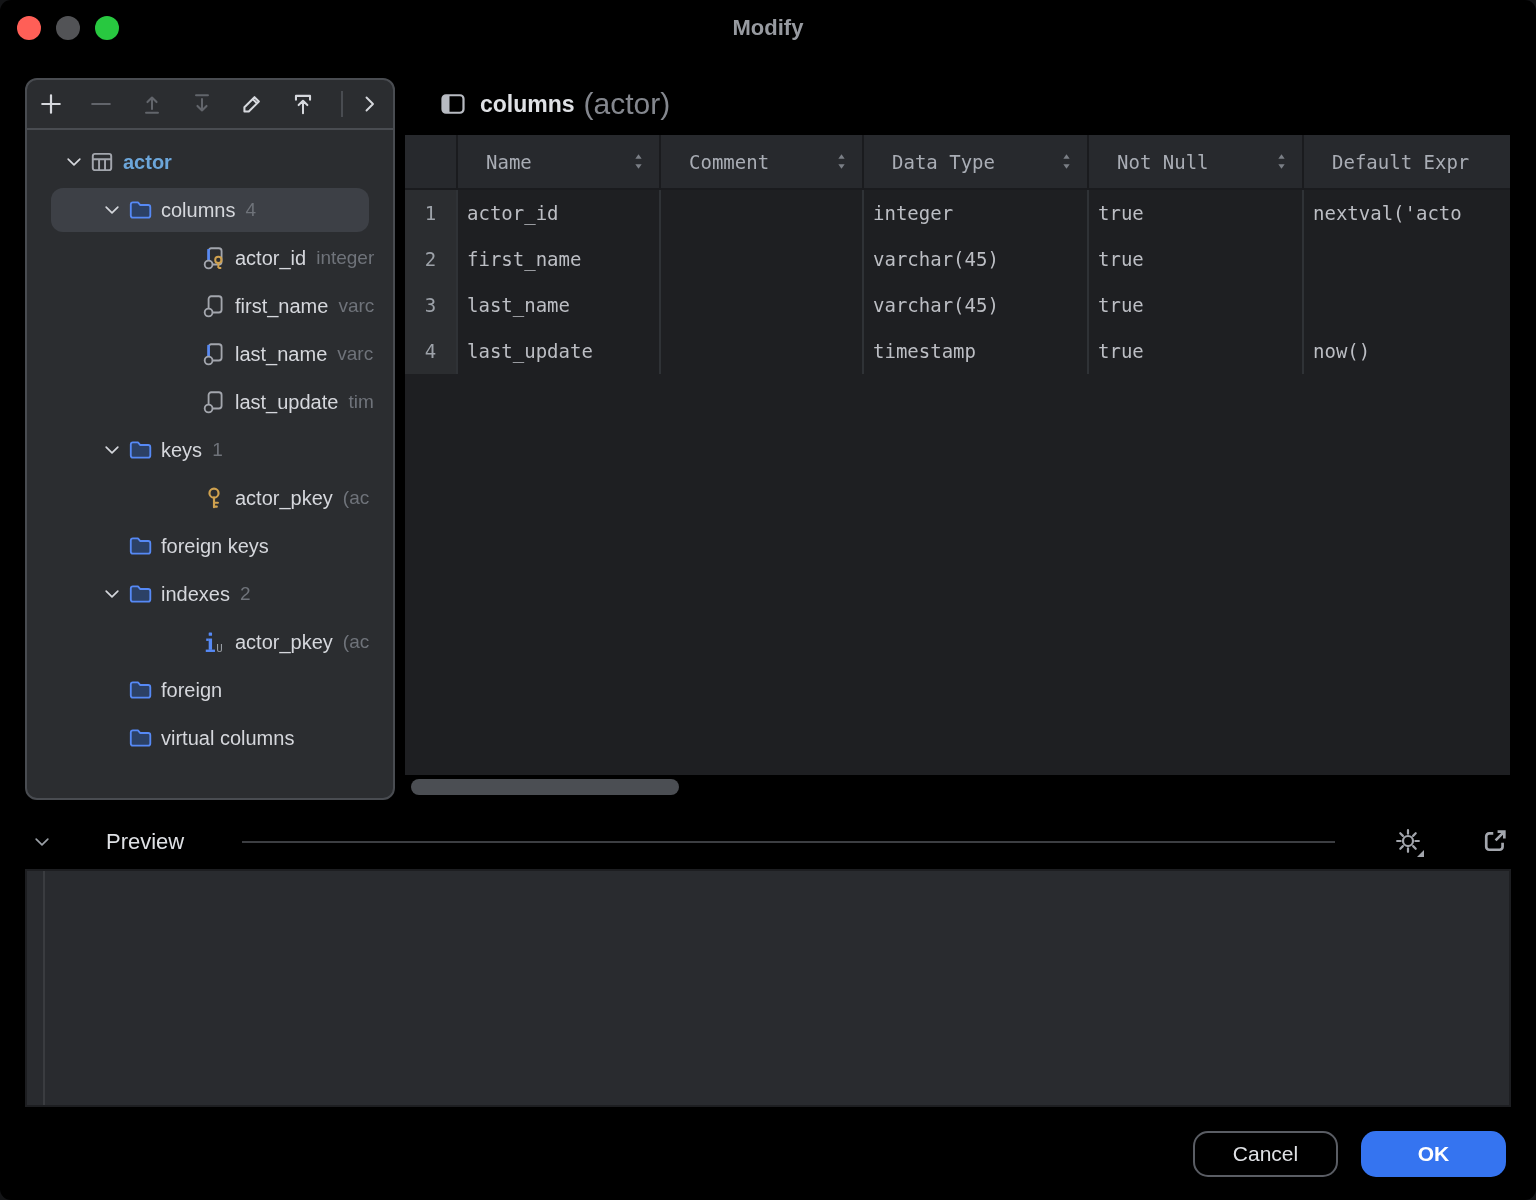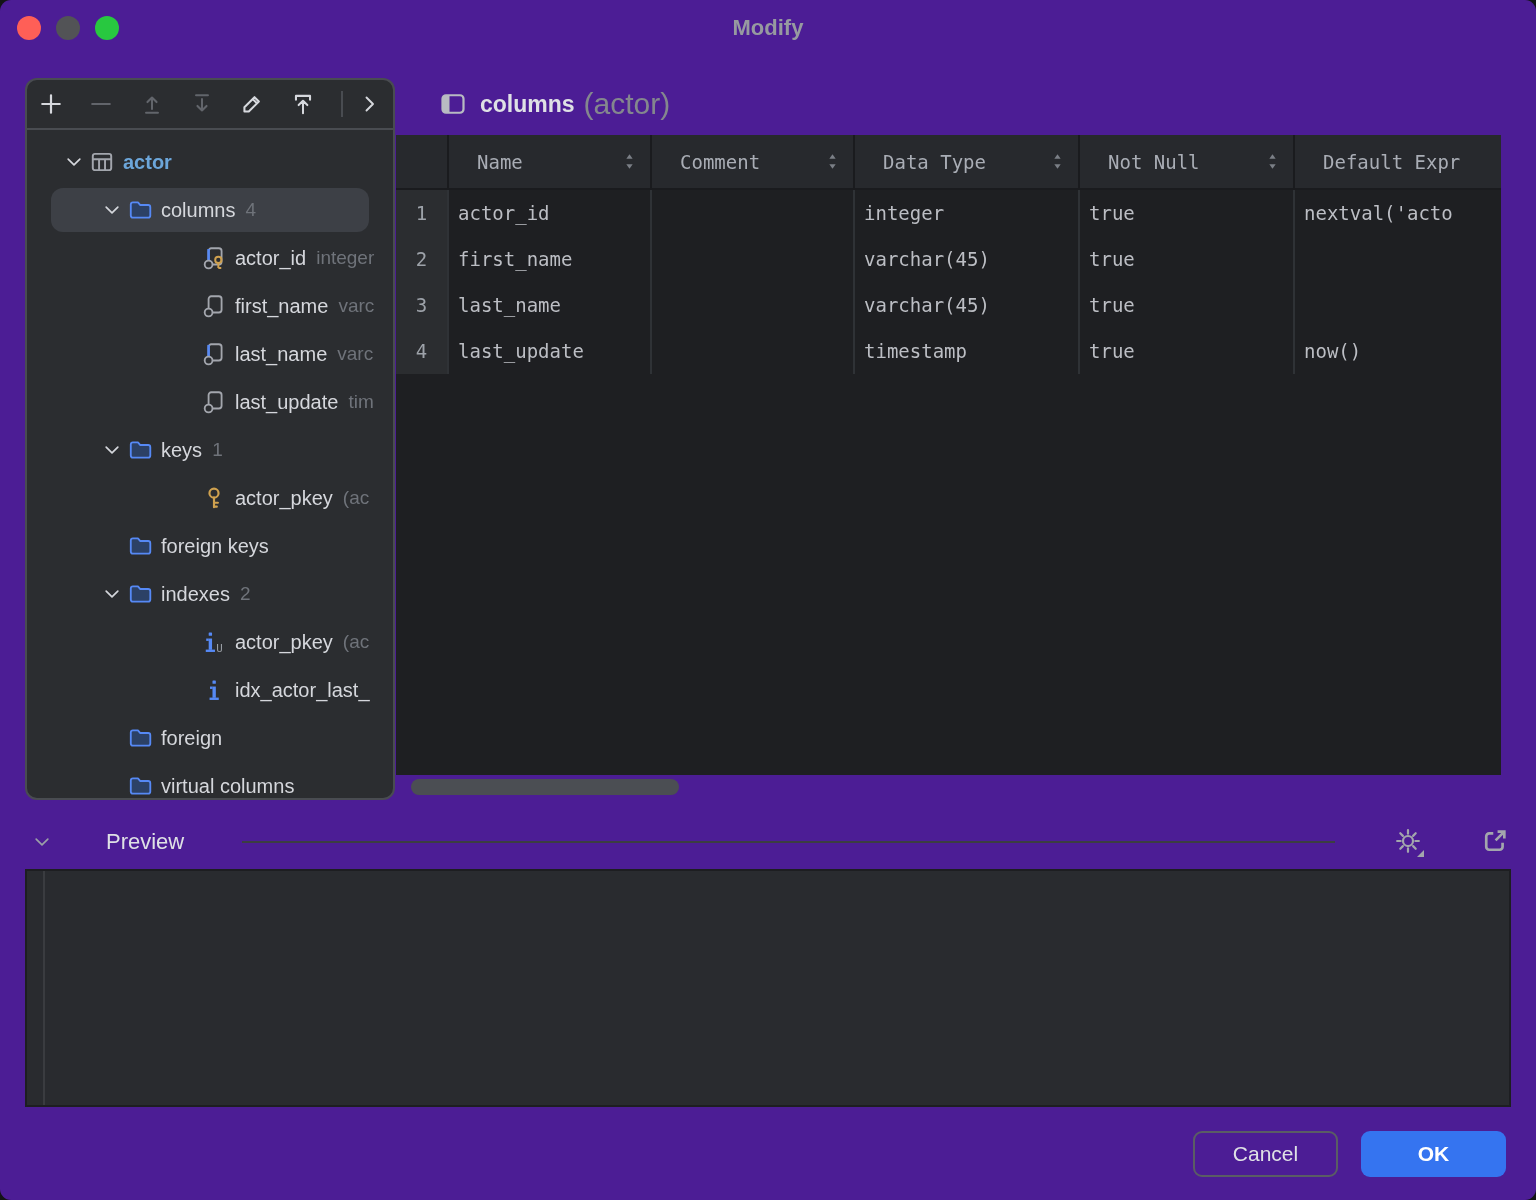--- a/index.html
+++ b/index.html
@@ -1,18 +1,18 @@
 <!DOCTYPE html>
 <html><head>
 <meta charset="utf-8">
 <style>
   html,body{margin:0;padding:0;background:#131416;}
   .stage{position:relative;width:1536px;height:1200px;font-family:"Liberation Sans","DejaVu Sans",sans-serif;
          -webkit-font-smoothing:antialiased;}
-  .window{position:absolute;inset:0;background:#4c1d95;border-radius:11px;overflow:hidden;}
+  .window{position:absolute;inset:0;background:#000000;border-radius:11px;overflow:hidden;}
 
   
   .titlebar{position:absolute;left:0;top:0;right:0;height:56px;}
   .traffic{position:absolute;top:16px;width:24px;height:24px;border-radius:50%;}
   .t-close{left:17px;background:#ff5f57;}
   .t-min{left:56px;background:#525356;}
   .t-zoom{left:95px;background:#28c840;}
   .win-title{position:absolute;left:0;right:0;top:0;height:56px;display:flex;align-items:center;justify-content:center;
              font-size:22px;font-weight:bold;color:#979aa0;}
 
@@ -41,21 +41,21 @@
   .lvl0{padding-left:34px;}
   .lvl1{padding-left:72px;}
   .lvl2{padding-left:172px;}
 
   
   .main-header{position:absolute;left:438px;top:88px;height:32px;display:flex;align-items:center;}
   .mh-icon{margin-right:12px;display:flex;}
   .mh-title{font-size:23px;font-weight:bold;color:#dfe1e5;}
   .mh-context{font-size:30px;color:#84878e;margin-left:9px;}
 
-  .grid-container{position:absolute;left:396px;top:135px;width:1105px;height:640px;background:#1e1f22;overflow:hidden;}
+  .grid-container{position:absolute;left:405px;top:135px;width:1105px;height:640px;background:#1e1f22;overflow:hidden;}
   .grid-table{display:grid;grid-template-columns:51px 203px 203px 225px 215px 1fr;
               font-family:"DejaVu Sans Mono","Liberation Mono",monospace;font-size:19px;}
   .gh-cell{height:55px;box-sizing:border-box;background:#27292d;color:#a9adb5;display:flex;align-items:center;
            padding-left:28px;border-bottom:2px solid #1a1b1e;border-left:2px solid #1a1b1e;overflow:hidden;}
   .gh-cell.first{border-left:none;padding-left:0;}
   .gh-sort{margin-left:auto;margin-right:14px;display:flex;flex:none;}
   .g-gutter{height:46px;box-sizing:border-box;background:#2b2d30;color:#9da2a9;display:flex;align-items:center;
             justify-content:center;}
   .g-cell{height:46px;box-sizing:border-box;color:#bcbec4;display:flex;align-items:center;padding-left:9px;
           border-left:2px solid #2f3236;overflow:hidden;white-space:nowrap;}
@@ -71,21 +71,21 @@
            color:#a3a6ad;margin-right:12px;background:none;border:none;padding:0;}
   .pv-gear .dd{position:absolute;right:1px;bottom:2px;width:0;height:0;
                border-left:7px solid transparent;border-bottom:7px solid #a3a6ad;}
   .pv-open{width:32px;height:32px;display:flex;align-items:center;justify-content:center;color:#a3a6ad;
            background:none;border:none;padding:0;}
   .preview-box{position:absolute;left:25px;top:869px;width:1486px;height:238px;box-sizing:border-box;
                background:#292b2f;border:2px solid #1d1e21;}
   .pv-gutter{position:absolute;left:16px;top:0;bottom:0;width:2px;background:#3a3c40;}
 
   
-  .btn{position:absolute;top:1131px;height:46px;border-radius:9px;font-size:21px;display:flex;align-items:center;
+  .btn{position:absolute;top:1131px;height:46px;border-radius:15px;font-size:21px;display:flex;align-items:center;
        justify-content:center;box-sizing:border-box;cursor:default;}
   .btn-cancel{left:1193px;width:145px;background:transparent;border:2px solid #5a5d64;color:#dfe1e5;}
   .btn-ok{left:1361px;width:145px;background:#3574f0;border:none;color:#ffffff;font-weight:600;}
 </style>
 </head>
 <body>
 
 <div class="stage">
   <div class="window">
 
@@ -274,31 +274,20 @@
               <svg width="26" height="26" viewBox="0 0 24 24" fill="none">
                 <rect x="7.1" y="3.2" width="3.1" height="3.1" rx=".6" fill="#5689f5"></rect>
                 <rect x="4.8" y="8.8" width="2.4" height="2.2" fill="#5689f5"></rect>
                 <rect x="7.1" y="8.8" width="3.1" height="10.4" fill="#5689f5"></rect>
                 <rect x="4.4" y="19" width="8.5" height="2.2" fill="#5689f5"></rect>
                 <text x="14" y="21.6" font-family="DejaVu Sans Mono, monospace" font-size="10" fill="#9ba0a7">U</text>
               </svg>
             </span>
             <span class="tr-label">actor_pkey</span>
             <span class="tr-detail">(ac</span>
-          </div>
-          <div class="tree-row lvl2">
-            <span class="tr-icon">
-              <svg width="26" height="26" viewBox="0 0 24 24" fill="none">
-                <rect x="10.6" y="3.2" width="3.1" height="3.1" rx=".6" fill="#5689f5"></rect>
-                <rect x="8.3" y="8.8" width="2.4" height="2.2" fill="#5689f5"></rect>
-                <rect x="10.6" y="8.8" width="3.1" height="10.4" fill="#5689f5"></rect>
-                <rect x="7.9" y="19" width="8.5" height="2.2" fill="#5689f5"></rect>
-              </svg>
-            </span>
-            <span class="tr-label">idx_actor_last_</span>
           </div>
           <div class="tree-row lvl1">
             <span class="tr-chevron"></span>
             <span class="tr-icon">
               <svg width="26" height="26" viewBox="0 0 24 24" fill="none">
                 <path d="M3.5 7c0-1.1.9-2 2-2h4.6l2.2 2.4h7.2c1.1 0 2 .9 2 2V17c0 1.1-.9 2-2 2h-14c-1.1 0-2-.9-2-2V7z" fill="#2c4166" stroke="#5689f5" stroke-width="1.7" stroke-linejoin="round"></path>
               </svg>
             </span>
             <span class="tr-label">foreign</span>
           </div>

